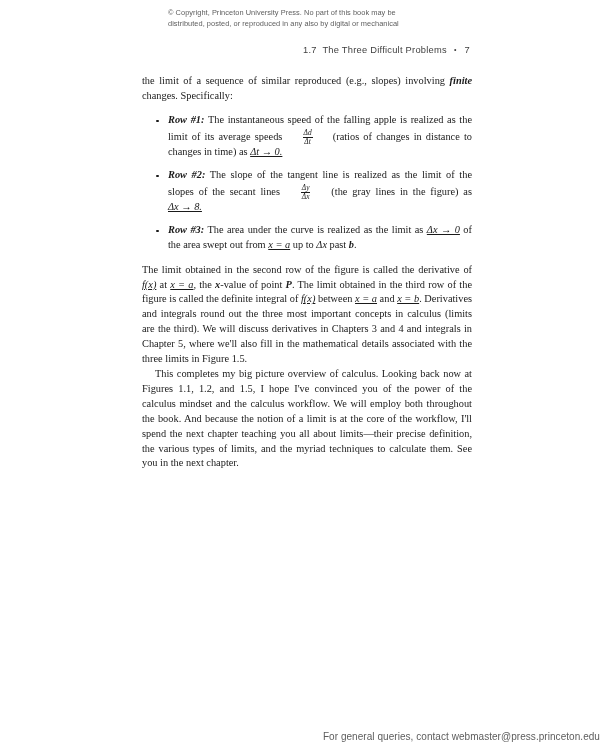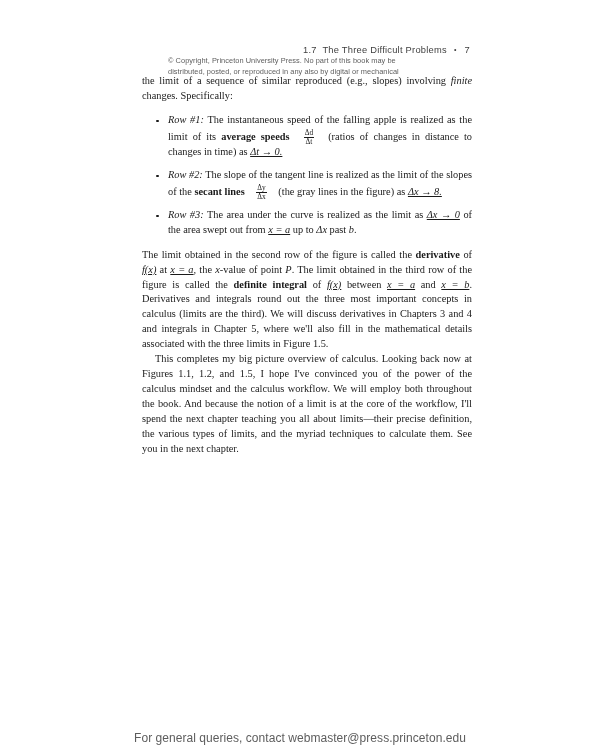--- a/index.html
+++ b/index.html
@@ -25,21 +25,20 @@
   .copyright {
     position: absolute;
     left: 168px;
     top: 8px;
     width: 300px;
     font-family: "Liberation Sans", "DejaVu Sans", sans-serif;
     font-size: 7.4px;
     line-height: 10.6px;
     color: #5d5d5d;
     letter-spacing: 0.05px;
-    margin-top: 48px;
   }
   .copyright div { white-space: nowrap; }
 
   
   .running-head {
     position: absolute;
     right: 130px;
     top: 45px;
     font-family: "Liberation Sans", "DejaVu Sans", sans-serif;
     font-size: 9.3px;
@@ -91,53 +90,54 @@
   ul.rows li .bullet {
     position: absolute;
     left: 14px;
     top: 6.2px;
     width: 2.6px;
     height: 2.6px;
     background: #1a1a1a;
     border-radius: 50%;
   }
 
-  i, .it { font-style: italic; }
-  b, .bd { font-weight: bold; }
+  i, .it { font-style: italic; font-weight: bold; }
+  b, .bd { font-weight: normal; }
   .mathit { font-style: italic; }
 
   
   .frac {
     display: inline-block;
     vertical-align: -0.42em;
     text-align: center;
     font-size: 7.4px;
     line-height: 1.06;
-    margin: 0 9px;
+    font-style: italic;
+    margin: 0 16px;
     position: relative;
     top: 0.5px;
   }
   .frac .num { display: block; padding: 0 1px; }
   .frac .den {
     display: block;
     padding: 0 1px;
     border-top: 0.7px solid #1a1a1a;
   }
 
   .nb { white-space: nowrap; text-decoration: underline; }
 
   
   .footer {
     position: absolute;
     left: 0;
     right: 0;
     top: 731px;
-    text-align: center;
+    text-align: right;
     font-family: "Liberation Sans", "DejaVu Sans", sans-serif;
-    font-size: 12px;
+    font-size: 10px;
     color: #5d5d5d;
     letter-spacing: 0.05px;
   }
 </style>
 </head>
 <body>
 
 <div class="page">
 
   <div class="copyright">

